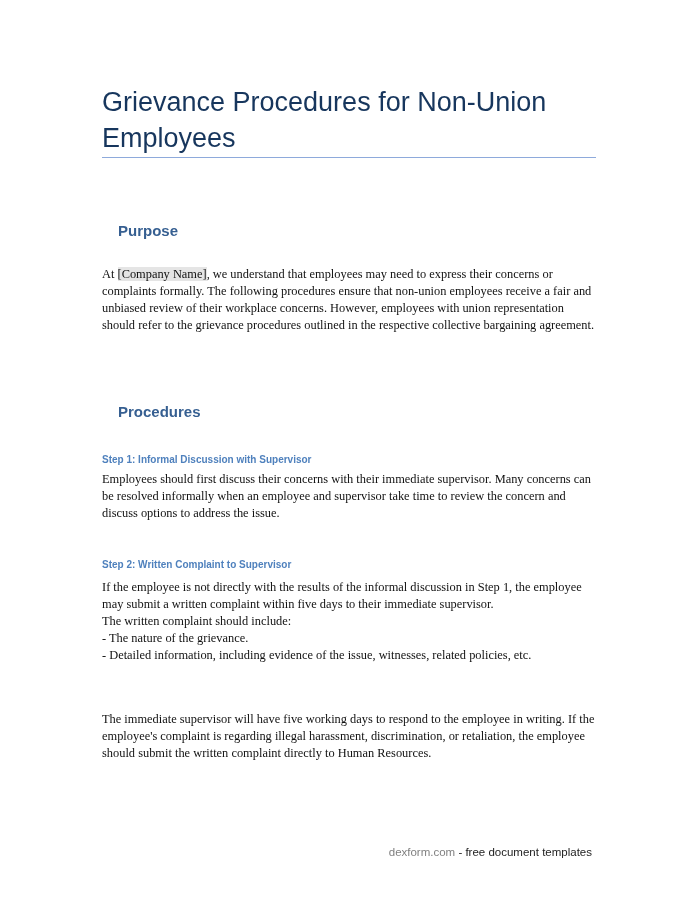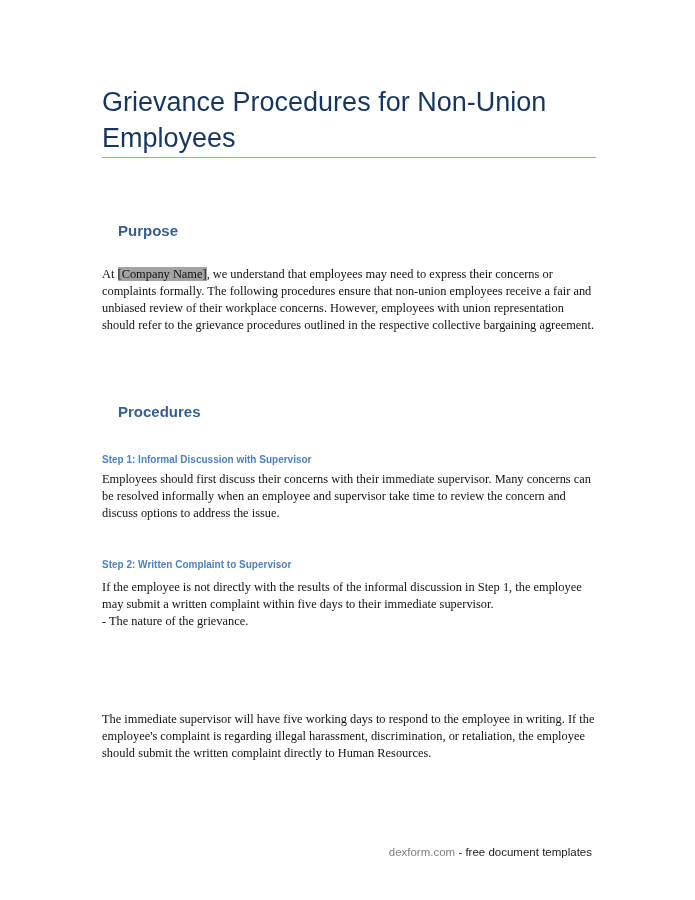--- a/index.html
+++ b/index.html
@@ -24,21 +24,21 @@
     }
     .h2 {
       position: absolute; left: 0; margin: 0;
       font-family: "Liberation Sans", "DejaVu Sans", sans-serif;
       font-size: 10px; font-weight: bold; color: #4f81bd;
     }
     .para {
       position: absolute; left: 0; width: 494px; margin: 0;
       font-size: 12.4px; line-height: 17px; color: #111111;
     }
-    .hl { background: #a3a3a3; }
+    .hl { background: #e5e5e5; }
     .footer {
       position: absolute; right: 103px; top: 846px;
       font-family: "Liberation Sans", "DejaVu Sans", sans-serif;
       font-size: 11.5px; color: #222222;
     }
     .footer .brand { color: #808080; }
   </style>
 </head>
 <body>
 
@@ -50,19 +50,21 @@
   <p class="para" style="top:266px;"><span>At </span><span class="hl">[Company Name]</span><span>, we understand that employees may need to express their concerns or complaints formally. The following procedures ensure that non-union employees receive a fair and unbiased review of their workplace concerns. However, employees with union representation should refer to the grievance procedures outlined in the respective collective bargaining agreement.</span></p>
 
   <h2 class="h1" style="top:403px;">Procedures</h2>
 
   <h3 class="h2" style="top:454px;">Step 1: Informal Discussion with Supervisor</h3>
   <p class="para" style="top:471px;">Employees should first discuss their concerns with their immediate supervisor. Many concerns can be resolved informally when an employee and supervisor take time to review the concern and discuss options to address the issue.</p>
 
   <h3 class="h2" style="top:559px;">Step 2: Written Complaint to Supervisor</h3>
   <div class="para" style="top:579px;">
     <div>If the employee is not directly with the results of the informal discussion in Step 1, the employee may submit a written complaint within five days to their immediate supervisor.</div>
+    <div>The written complaint should include:</div>
     <div>- The nature of the grievance.</div>
+    <div>- Detailed information, including evidence of the issue, witnesses, related policies, etc.</div>
   </div>
 
   <p class="para" style="top:711px;">The immediate supervisor will have five working days to respond to the employee in writing. If the employee's complaint is regarding illegal harassment, discrimination, or retaliation, the employee should submit the written complaint directly to Human Resources.</p>
 </div>
 
 <div class="footer"><span class="brand">dexform.com</span><span> - free document templates</span></div>
 
 </body></html>

